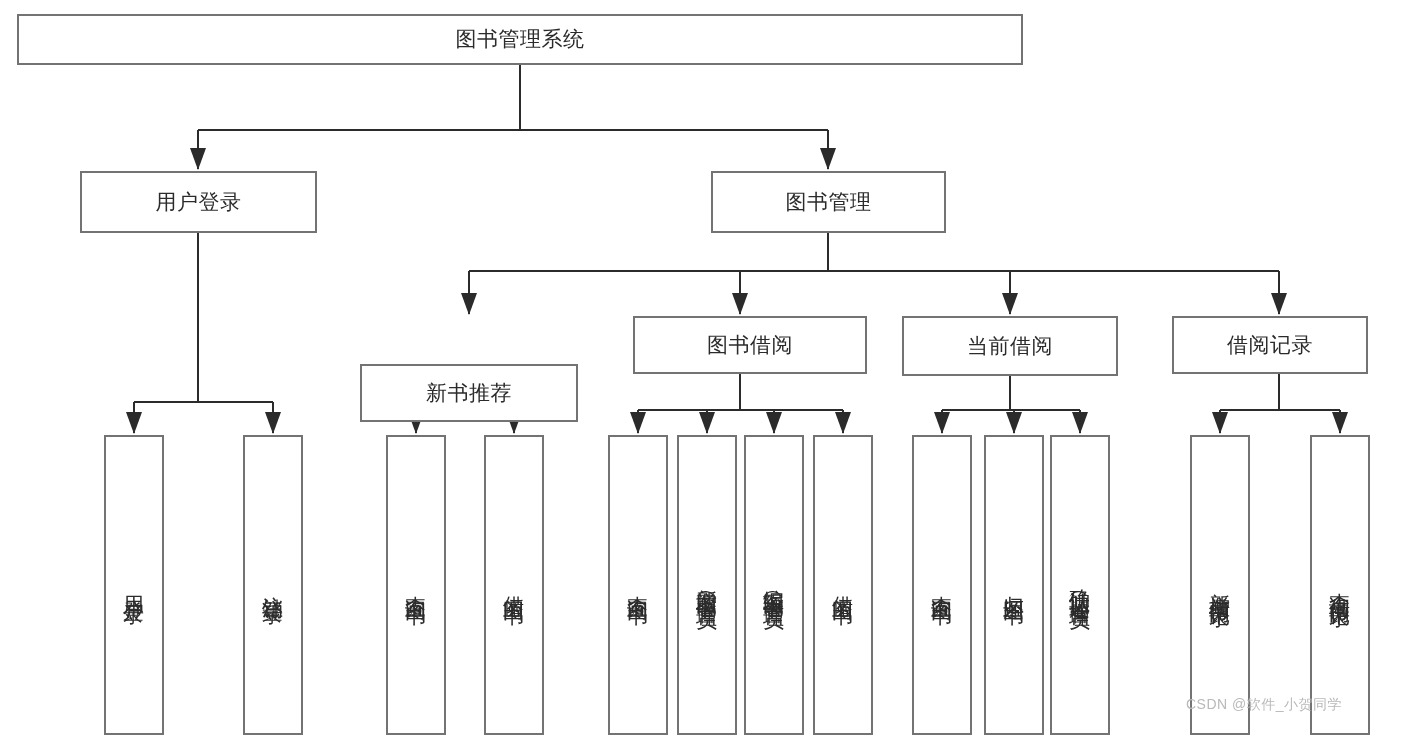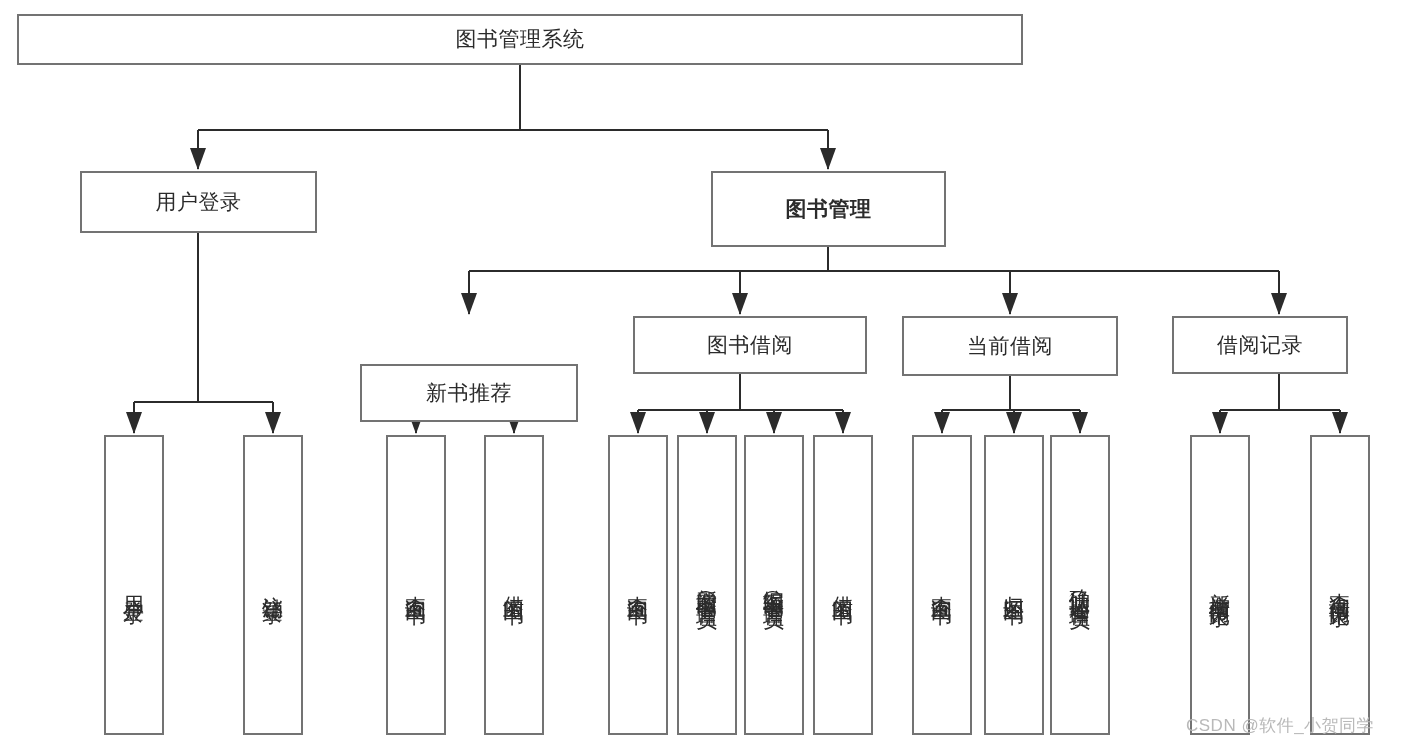--- a/index.html
+++ b/index.html
@@ -53,22 +53,22 @@
     text-orientation: upright;
     -webkit-writing-mode: vertical-rl;
     letter-spacing: 3px;
     font-size: 21px;
     line-height: 1;
     white-space: nowrap;
   }
   #watermark {
     position: absolute;
     left: 1186px;
-    top: 714px;
-    font-size: 17px;
+    top: 696px;
+    font-size: 14px;
     color: #b9b9b9;
     white-space: nowrap;
     letter-spacing: 0.5px;
   }
 </style>
 </head>
 <body>
 
 <div id="diagram-root">
 
@@ -127,33 +127,33 @@
       <polygon points="1332,412 1348,412 1340,434" fill="#2b2b2b"></polygon>
     </svg>
 
   <div id="nodes-layer">
       <div class="node root" id="n-root" style="left: 17px; top: 14px; width: 1006px; height: 51px;">
         <span class="node-label">图书管理系统</span>
       </div>
       <div class="node level2" id="n-user-login" style="left: 80px; top: 171px; width: 237px; height: 62px;">
         <span class="node-label">用户登录</span>
       </div>
-      <div class="node level2" id="n-book-mgmt" style="left: 711px; top: 171px; width: 235px; height: 76px; font-weight: bold;">
+      <div class="node level2" id="n-book-mgmt" style="left: 711px; top: 171px; width: 235px; height: 62px;">
         <span class="node-label">图书管理</span>
       </div>
       <div class="node level3" id="n-new-book-rec" style="left: 360px; top: 316px; width: 218px; height: 58px; margin-top: 48px;">
         <span class="node-label">新书推荐</span>
       </div>
       <div class="node level3" id="n-book-borrow" style="left: 633px; top: 316px; width: 234px; height: 58px;">
         <span class="node-label">图书借阅</span>
       </div>
       <div class="node level3" id="n-current-borrow" style="left: 902px; top: 316px; width: 216px; height: 60px;">
         <span class="node-label">当前借阅</span>
       </div>
-      <div class="node level3" id="n-borrow-record" style="left: 1172px; top: 316px; width: 176px; height: 58px;">
+      <div class="node level3" id="n-borrow-record" style="left: 1172px; top: 316px; width: 196px; height: 58px;">
         <span class="node-label">借阅记录</span>
       </div>
       <div class="node leaf" id="leaf-user-login" style="left: 104px; top: 435px; width: 60px; height: 300px;">
         <span class="node-label">用户登录</span>
       </div>
       <div class="node leaf" id="leaf-logout" style="left: 243px; top: 435px; width: 60px; height: 300px;">
         <span class="node-label">注销登录</span>
       </div>
       <div class="node leaf" id="leaf-query-book-1" style="left: 386px; top: 435px; width: 60px; height: 300px;">
         <span class="node-label">查询图书</span>

